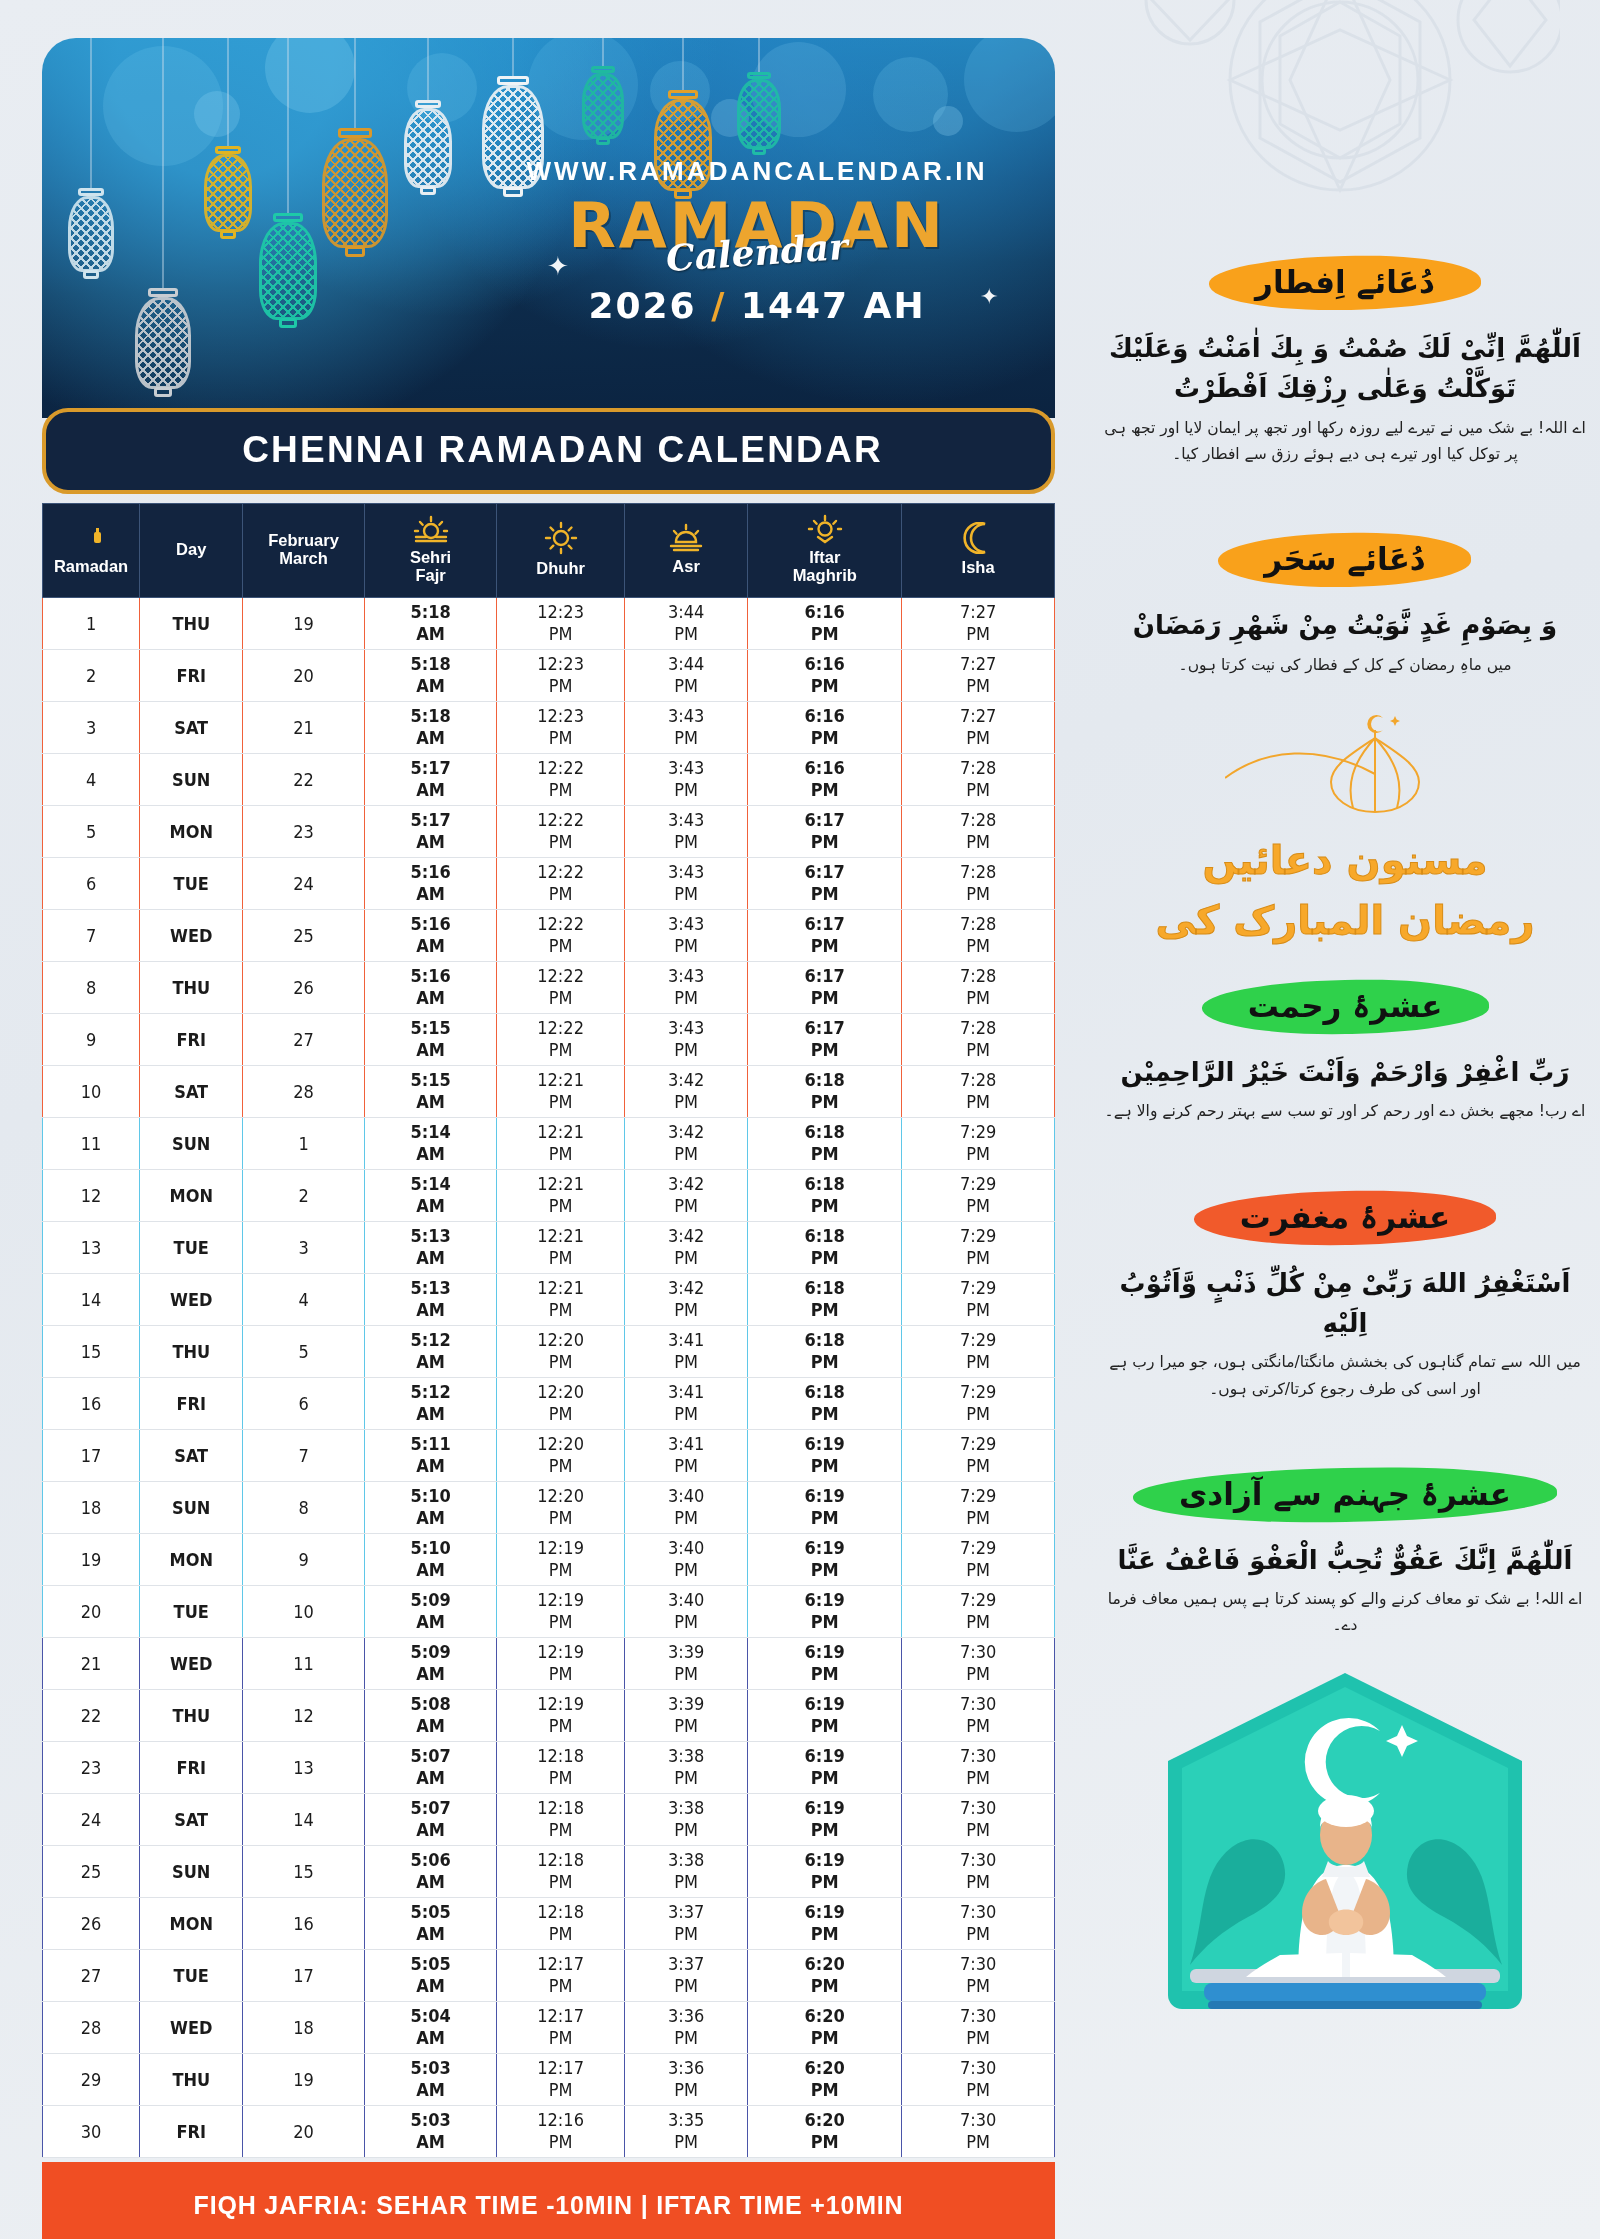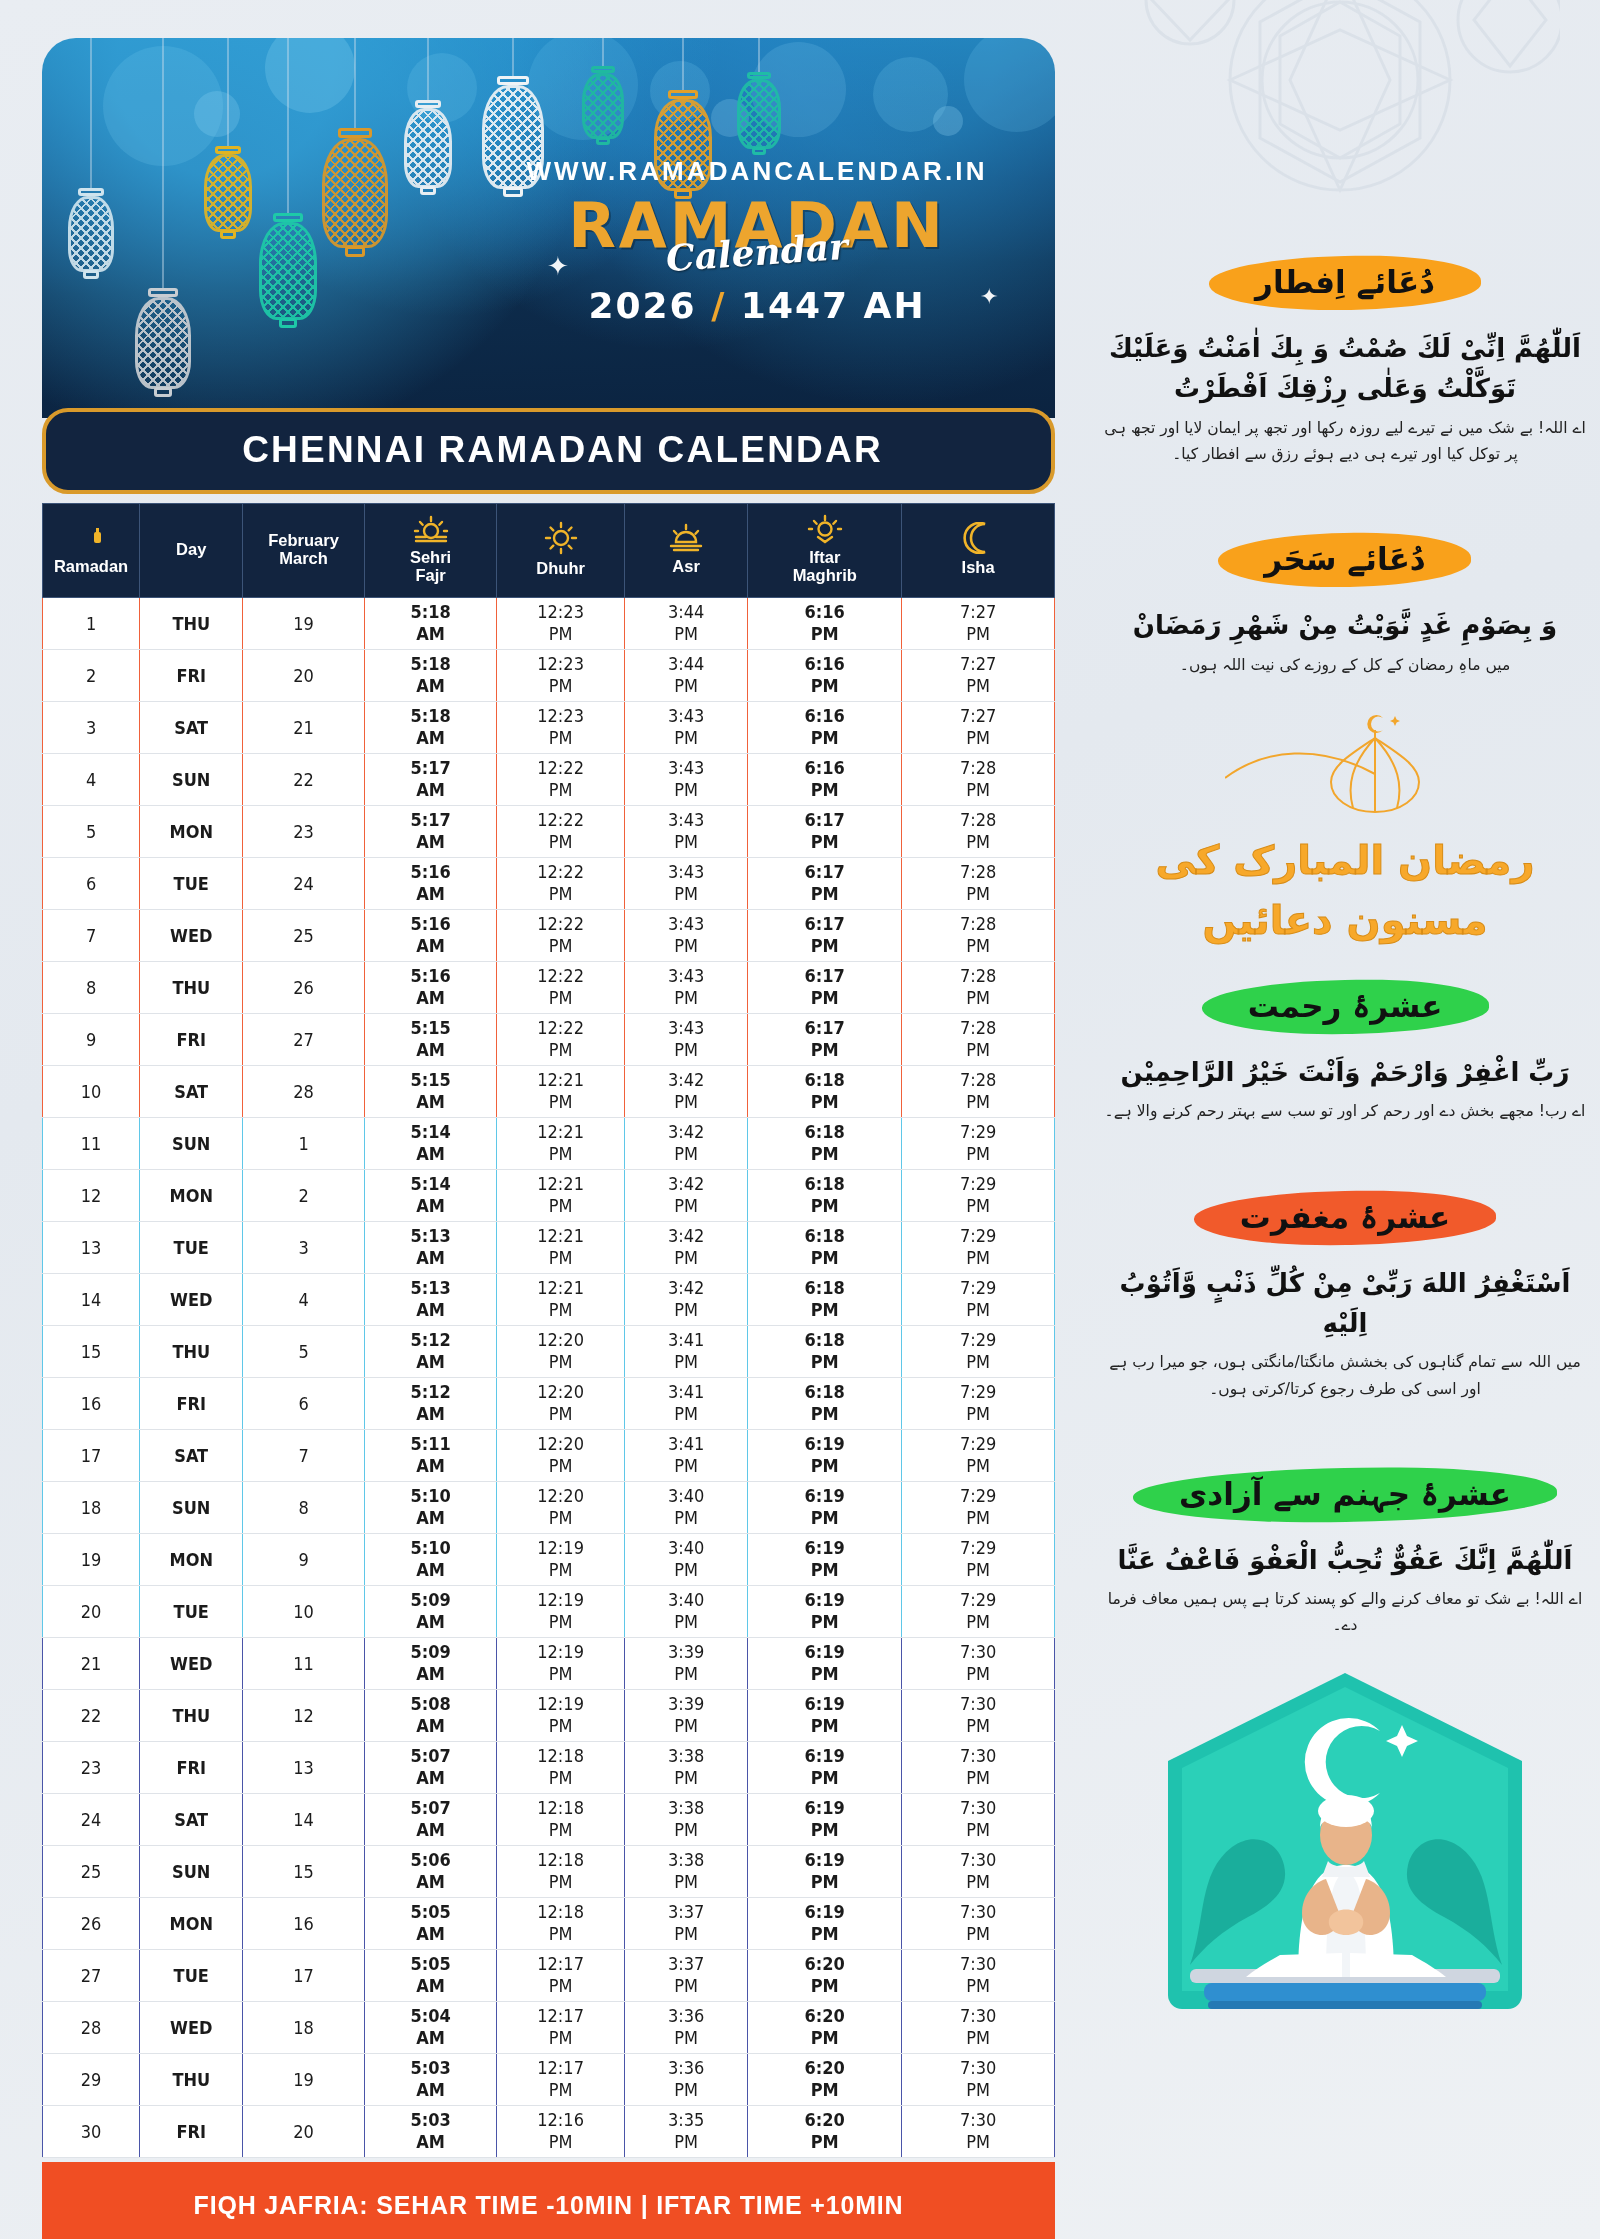--- a/index.html
+++ b/index.html
@@ -1156,35 +1156,35 @@
       <div class="urdu-line">اے اللہ! بے شک میں نے تیرے لیے روزہ رکھا اور تجھ پر ایمان لایا اور تجھ ہی پر توکل کیا اور تیرے ہی دیے ہوئے رزق سے افطار کیا۔</div>
     </div>
 
     <div class="sec-gap"></div>
 
     <div class="block">
       <div class="brush orange">
         <div class="txt">دُعَائے سَحَر</div>
       </div>
       <div class="arabic-line">وَ بِصَوْمِ غَدٍ نَّوَيْتُ مِنْ شَهْرِ رَمَضَانْ</div>
-      <div class="urdu-line">میں ماہِ رمضان کے کل کے روزے کی نیت اللہ ہوں۔</div>
+      <div class="urdu-line">میں ماہِ رمضان کے کل کے فطار کی نیت کرتا ہوں۔</div>
     </div>
 
     <svg class="dome-deco" viewBox="0 0 240 120" fill="none" stroke="#f2a62c" stroke-width="2">
       <path d="M0 74C40 44 95 40 150 70"></path>
       <path d="M150 108c-26 0-44-14-44-30 0-16 20-28 44-44 24 16 44 28 44 44 0 16-18 30-44 30z"></path>
       <path d="M150 108V34M128 104c-6-22-2-44 22-70M172 104c6-22 2-44-22-70"></path>
       <path d="M150 34v-8"></path>
       <path d="M158 14a9 9 0 1 0 0 12 7.5 7.5 0 1 1 0-12z" fill="#f2a62c" stroke="none"></path>
       <path d="M170 12l1.6 3.4 3.4 1.6-3.4 1.6L170 22l-1.6-3.4-3.4-1.6 3.4-1.6z" fill="#f2a62c" stroke="none"></path>
     </svg>
 
     <div class="masnoon">
+      <div>مسنون دعائیں</div>
       <div>رمضان المبارک کی</div>
-      <div>مسنون دعائیں</div>
     </div>
 
     <div class="block">
       <div class="brush green">
         <div class="txt">عشرۂ رحمت</div>
       </div>
       <div class="arabic-line">رَبِّ اغْفِرْ وَارْحَمْ وَاَنْتَ خَيْرُ الرَّاحِمِيْن</div>
       <div class="urdu-line">اے رب! مجھے بخش دے اور رحم کر اور تو سب سے بہتر رحم کرنے والا ہے۔</div>
     </div>
 

